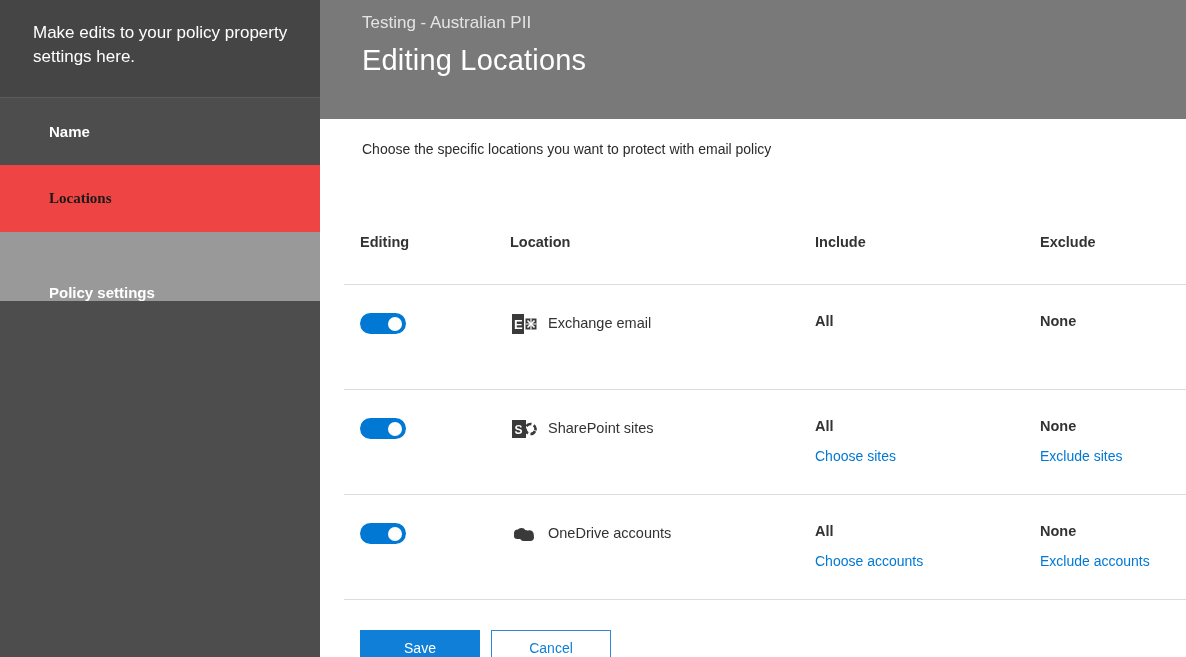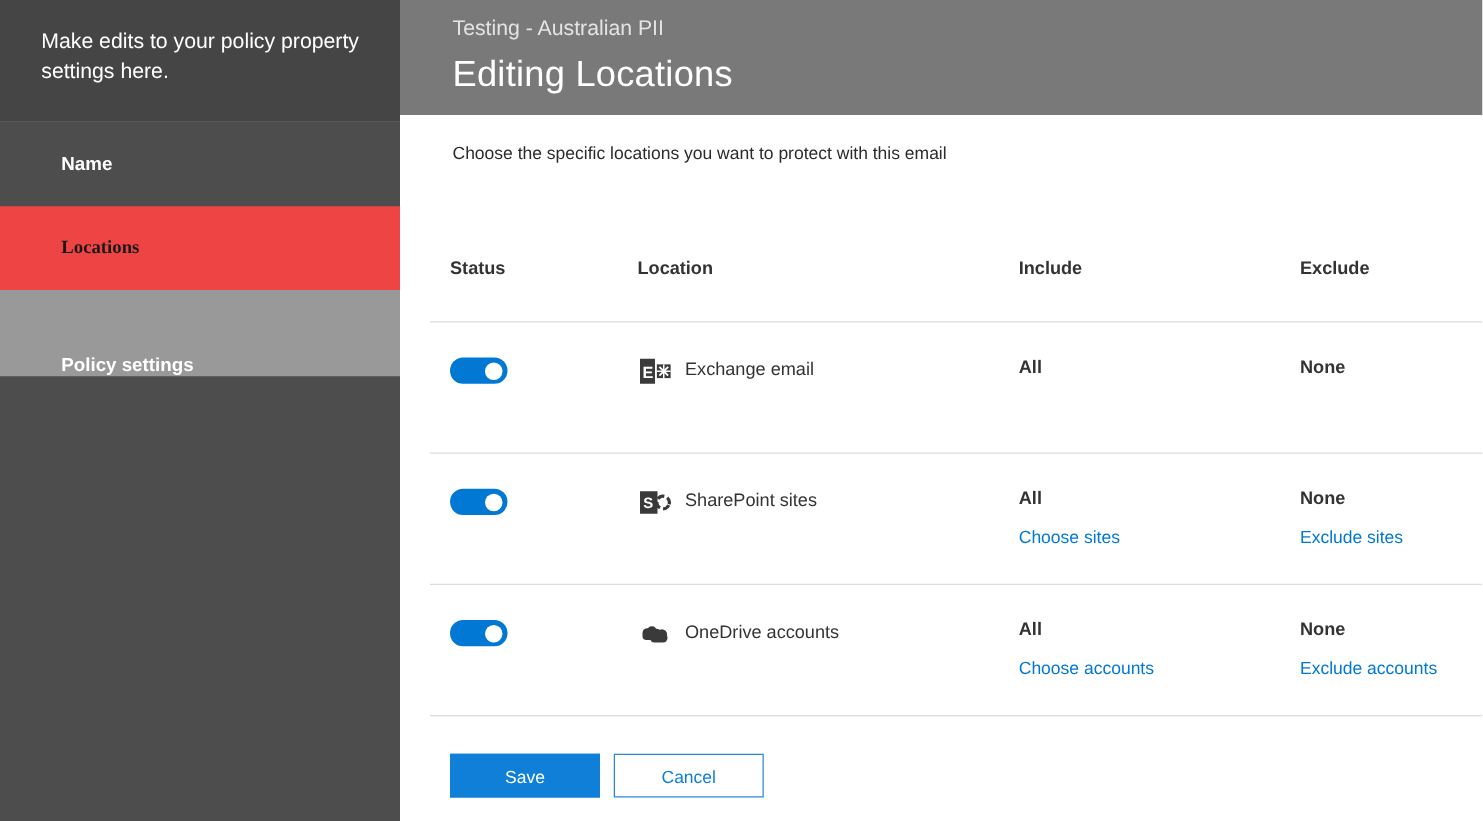--- a/index.html
+++ b/index.html
@@ -27,21 +27,21 @@
     padding-left: 49px; font-size: 15px; font-weight: 700;
     cursor: pointer;
   }
   .nav-item.default   { background: #4d4d4d; color: #ffffff; }
   .nav-item.current   { background: #ef4444; color: #1a1a1a; font-family: Liberation Serif, serif; }
   .nav-item.highlighted { background: #999999; color: #ffffff; height: 69px; align-items: flex-end; }
 
   
   .main { position: absolute; left: 320px; top: 0; width: 866px; height: 657px; background: #ffffff; }
   .main-header {
-    height: 92px; background: #797979; padding-left: 42px;
+    height: 119px; background: #797979; padding-left: 42px;
   }
   .policy-name {
     padding-top: 13px; font-size: 17px; color: #e4e4e4; font-weight: 400;
   }
   .page-title {
     margin-top: 11px; font-size: 29px; color: #ffffff; font-weight: 300;
     letter-spacing: 0.2px;
   }
 
   
@@ -118,26 +118,26 @@
 </div>
 
 <div class="main">
 
   <div class="main-header">
     <div class="policy-name">Testing - Australian PII</div>
     <div class="page-title">Editing Locations</div>
   </div>
 
   <div class="content-body">
-    <div class="description">Choose the specific locations you want to protect with this email</div>
+    <div class="description">Choose the specific locations you want to protect with email policy</div>
 
     <div class="loc-table">
 
       <div class="t-grid t-head">
-        <div class="t-cell first">Status</div>
+        <div class="t-cell first">Editing</div>
         <div class="t-cell">Location</div>
         <div class="t-cell">Include</div>
         <div class="t-cell">Exclude</div>
       </div>
 
       <div class="t-grid t-row">
         <div class="t-cell first">
           <div class="toggle" role="switch" aria-checked="true">
             <div class="knob"></div>
           </div>

